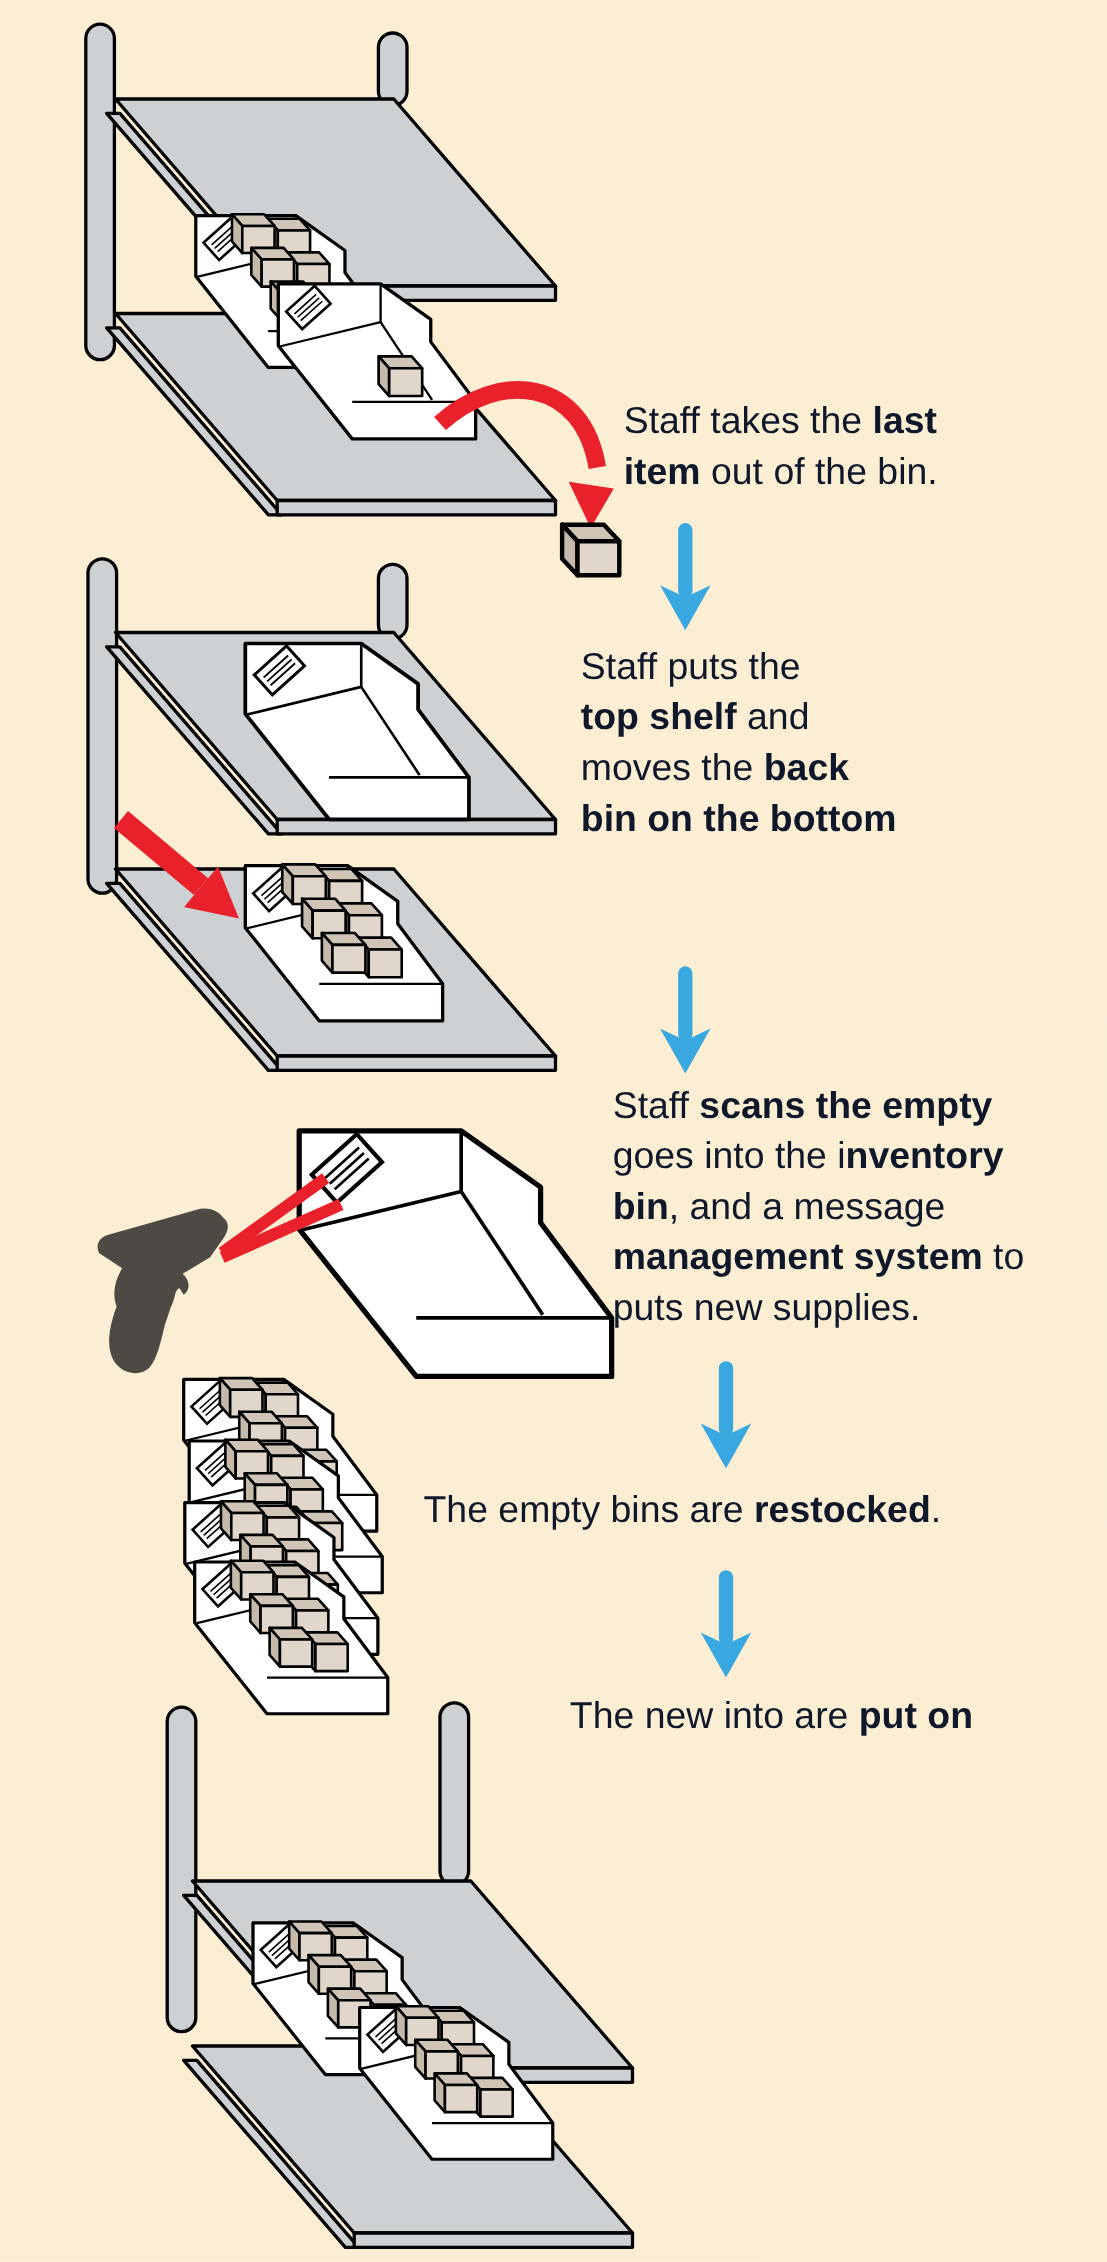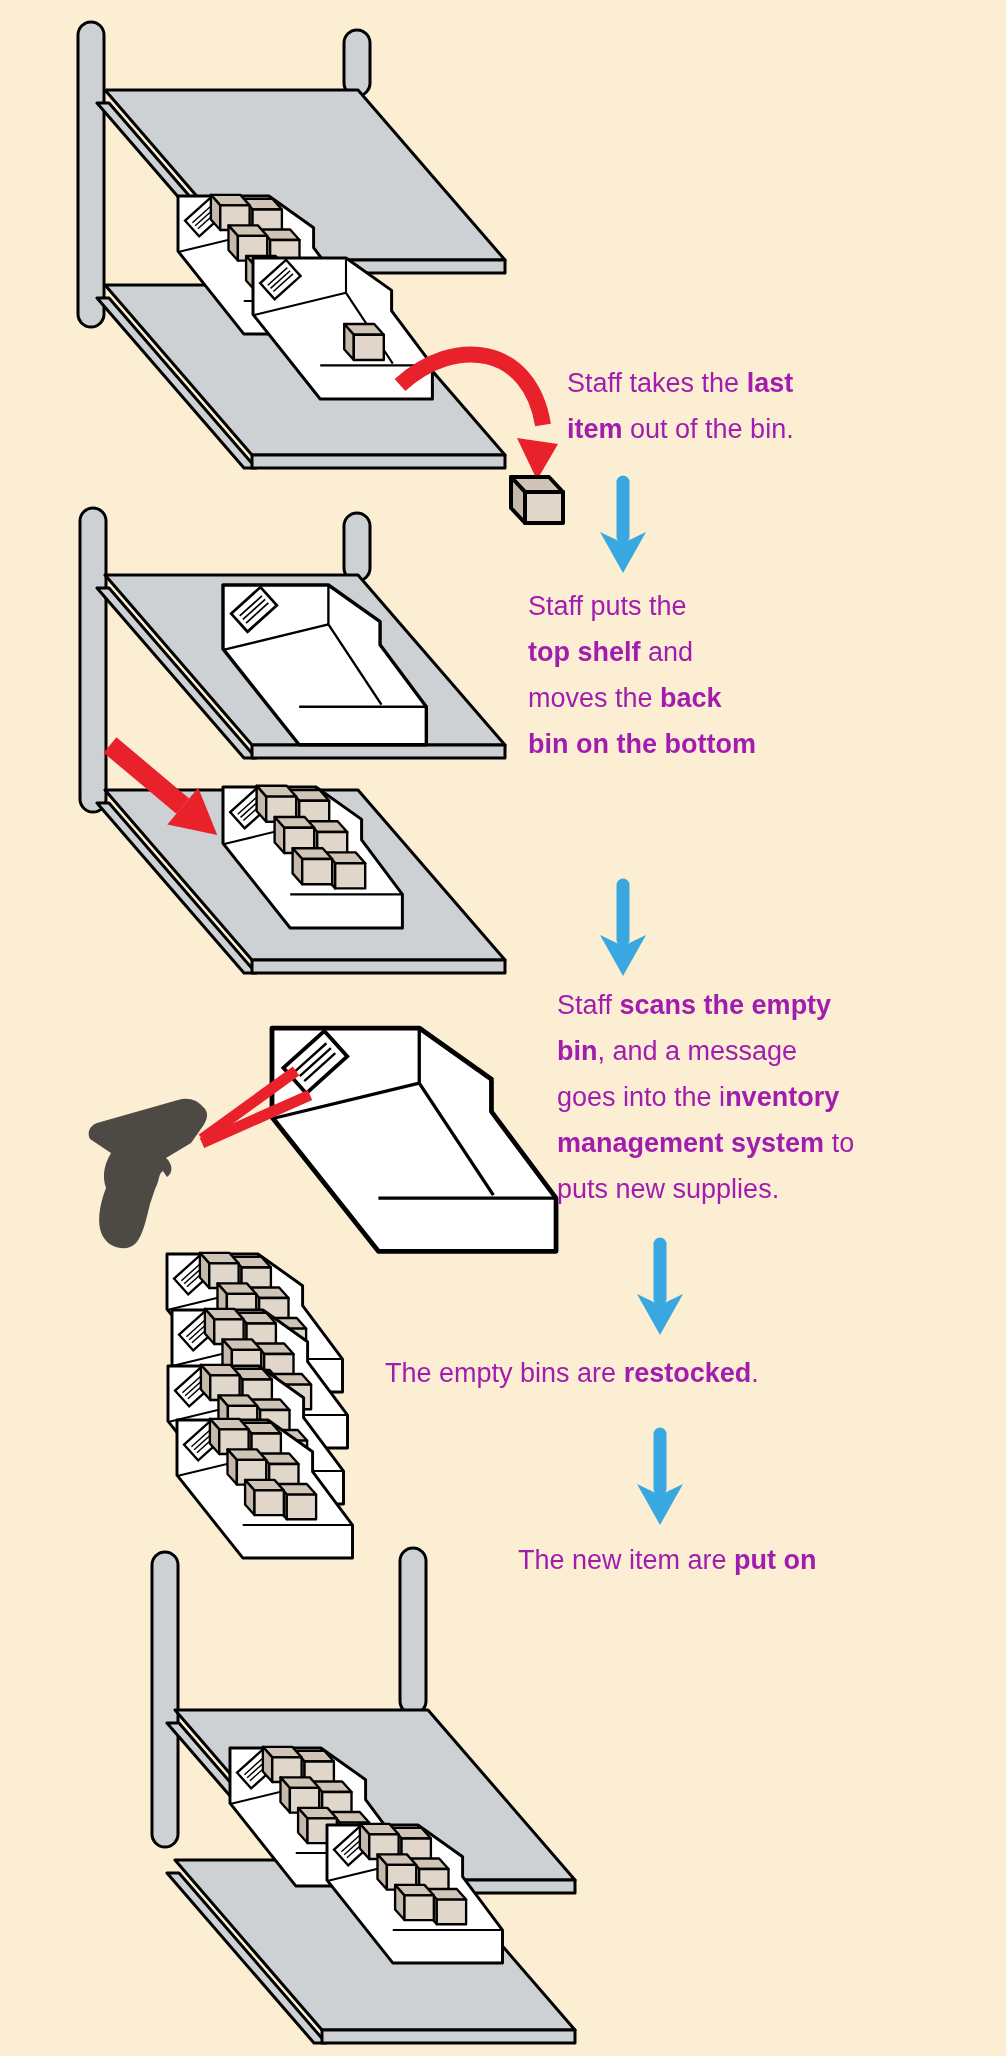--- a/index.html
+++ b/index.html
@@ -6,21 +6,21 @@
   .canvas{
     position:relative;
     width:1006px;height:2056px;
     background:var(--background,#FCEED3);
     font-family:"Liberation Sans",sans-serif;
     overflow:hidden;
   }
   .art{position:absolute;left:0;top:0;width:1006px;height:2056px;}
   .txt{
     position:absolute;
-    font-size:27px;line-height:46px;color:#a21caf;
+    font-size:34px;line-height:46px;color:#0f172a;
     white-space:nowrap;
   }
   .txt .b{font-weight:bold;}
 
   
   .post{fill:var(--shelf);stroke:var(--outline);stroke-width:3;}
   .shelf-f{fill:var(--shelf);stroke:var(--outline);stroke-width:3;stroke-linejoin:round;}
   .bin-f{fill:var(--bin);stroke:var(--outline);stroke-width:5;stroke-linejoin:round;}
   .bin-ln{stroke:var(--outline);stroke-width:3.5;fill:none;}
   .lab{fill:var(--bin);stroke:var(--outline);stroke-width:4;}
@@ -186,26 +186,26 @@
 
   <div class="txt" style="left:528px;top:583px;">
       <div><span>Staff puts the</span></div>
       <div><span class="b">top shelf</span><span> and</span></div>
       <div><span>moves the </span><span class="b">back</span></div>
       <div><span class="b">bin on the bottom</span></div>
     </div>
 
   <div class="txt" style="left:557px;top:982px;">
       <div><span>Staff </span><span class="b">scans the empty</span></div>
+      <div><span>goes into the i</span><span class="b">nventory</span></div>
       <div><span class="b">bin</span><span>, and a message</span></div>
-      <div><span>goes into the i</span><span class="b">nventory</span></div>
       <div><span class="b">management system</span><span> to</span></div>
       <div><span>puts new supplies.</span></div>
     </div>
 
   <div class="txt" style="left:385px;top:1350px;text-align:center;">
       <div><span>The empty bins are </span><span class="b">restocked</span><span>.</span></div>
     </div>
 
   <div class="txt" style="left:518px;top:1537px;">
-      <div><span>The new item are </span><span class="b">put on</span></div>
+      <div><span>The new into are </span><span class="b">put on</span></div>
     </div>
 </div>
 
 </body></html>

